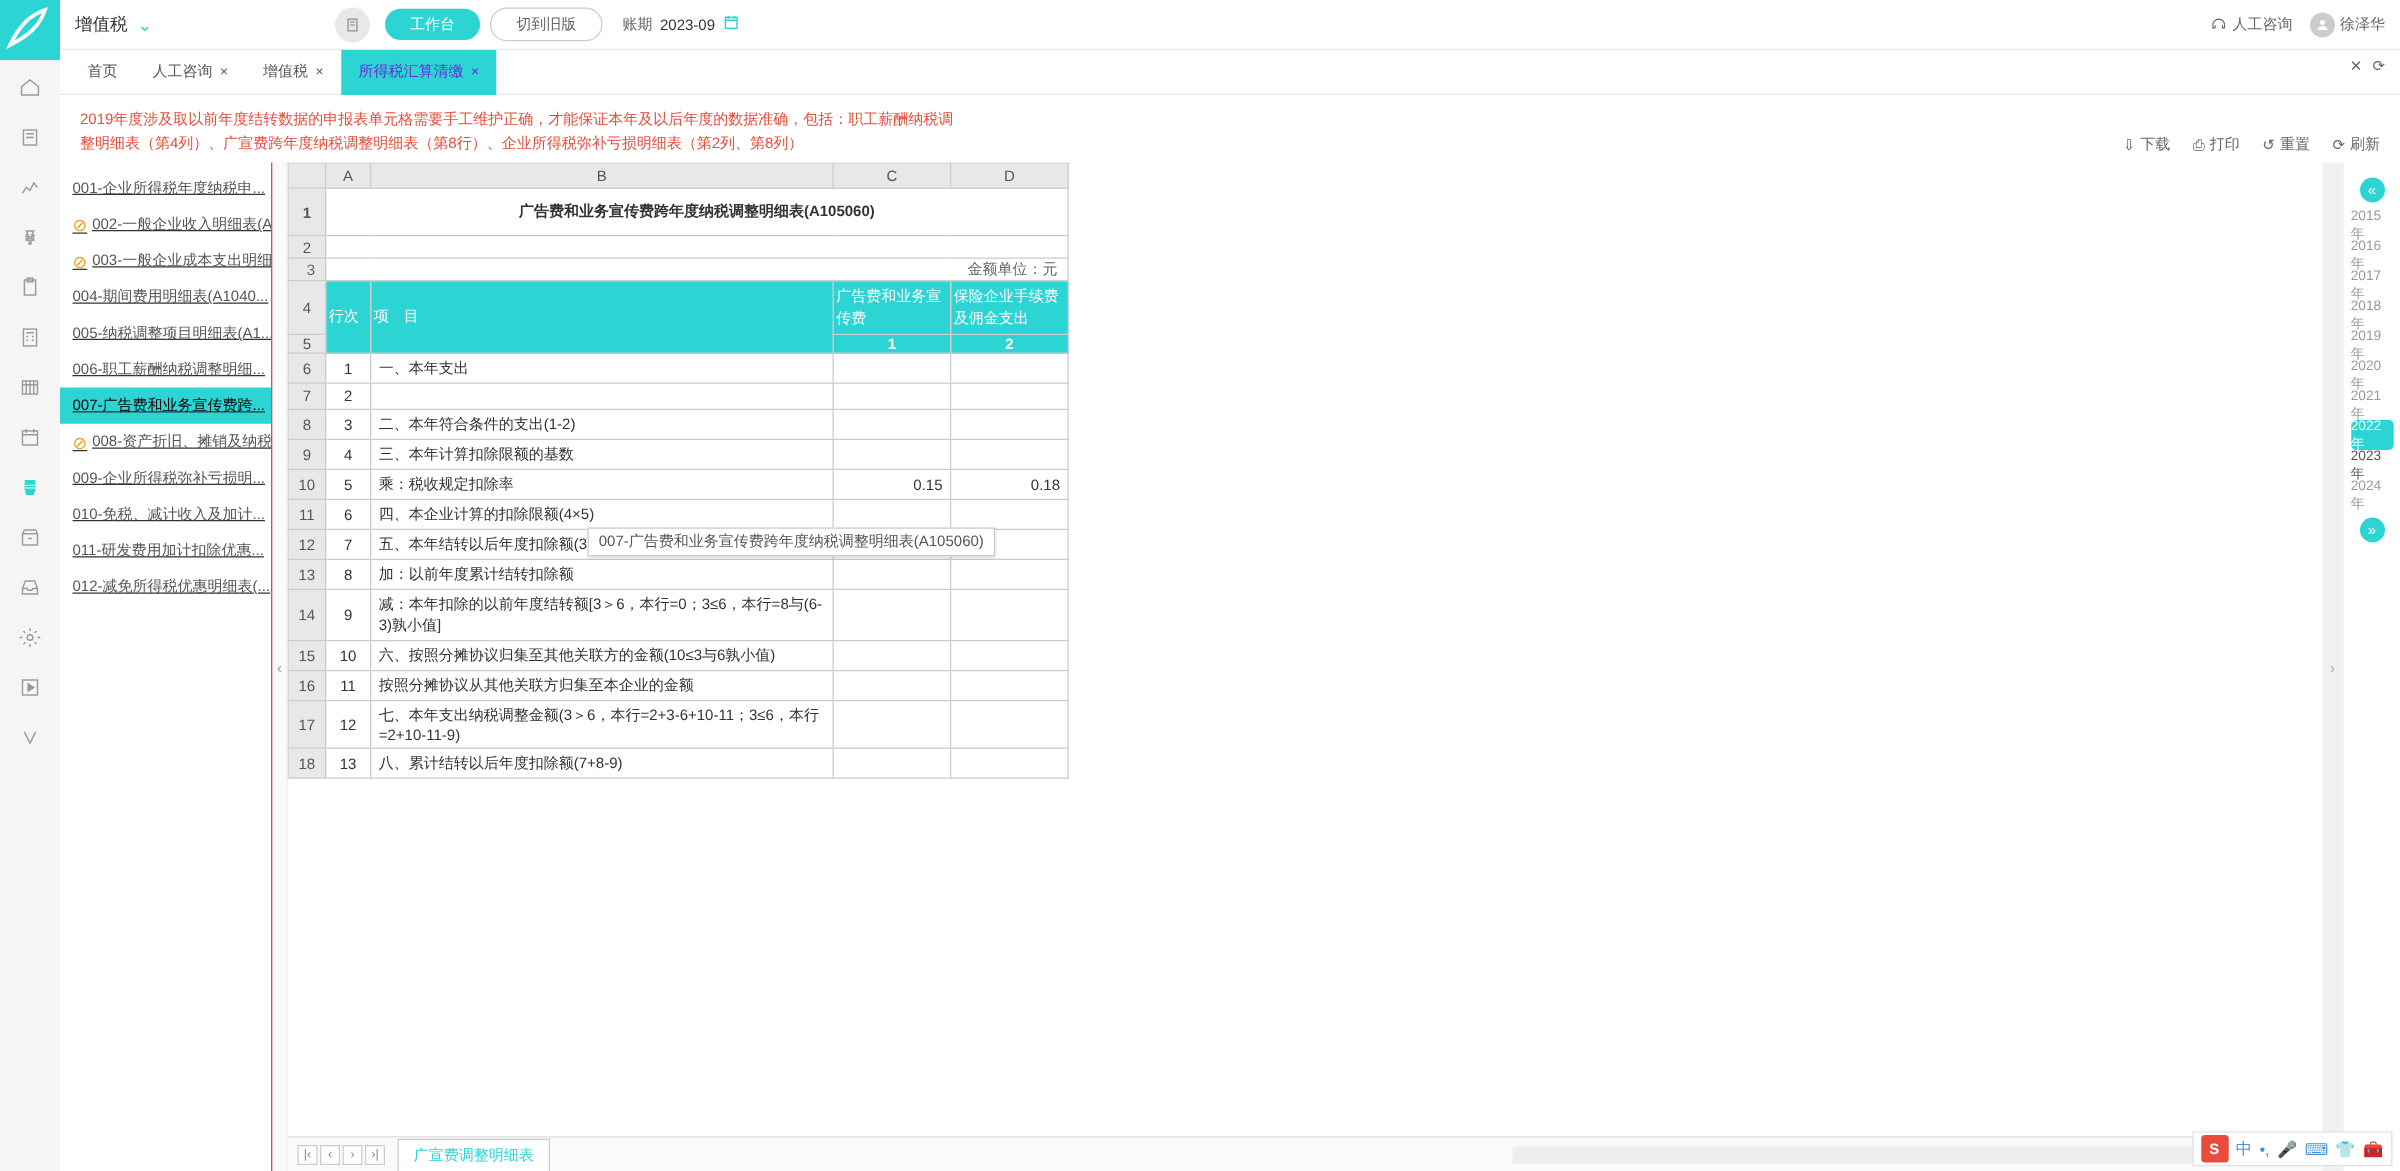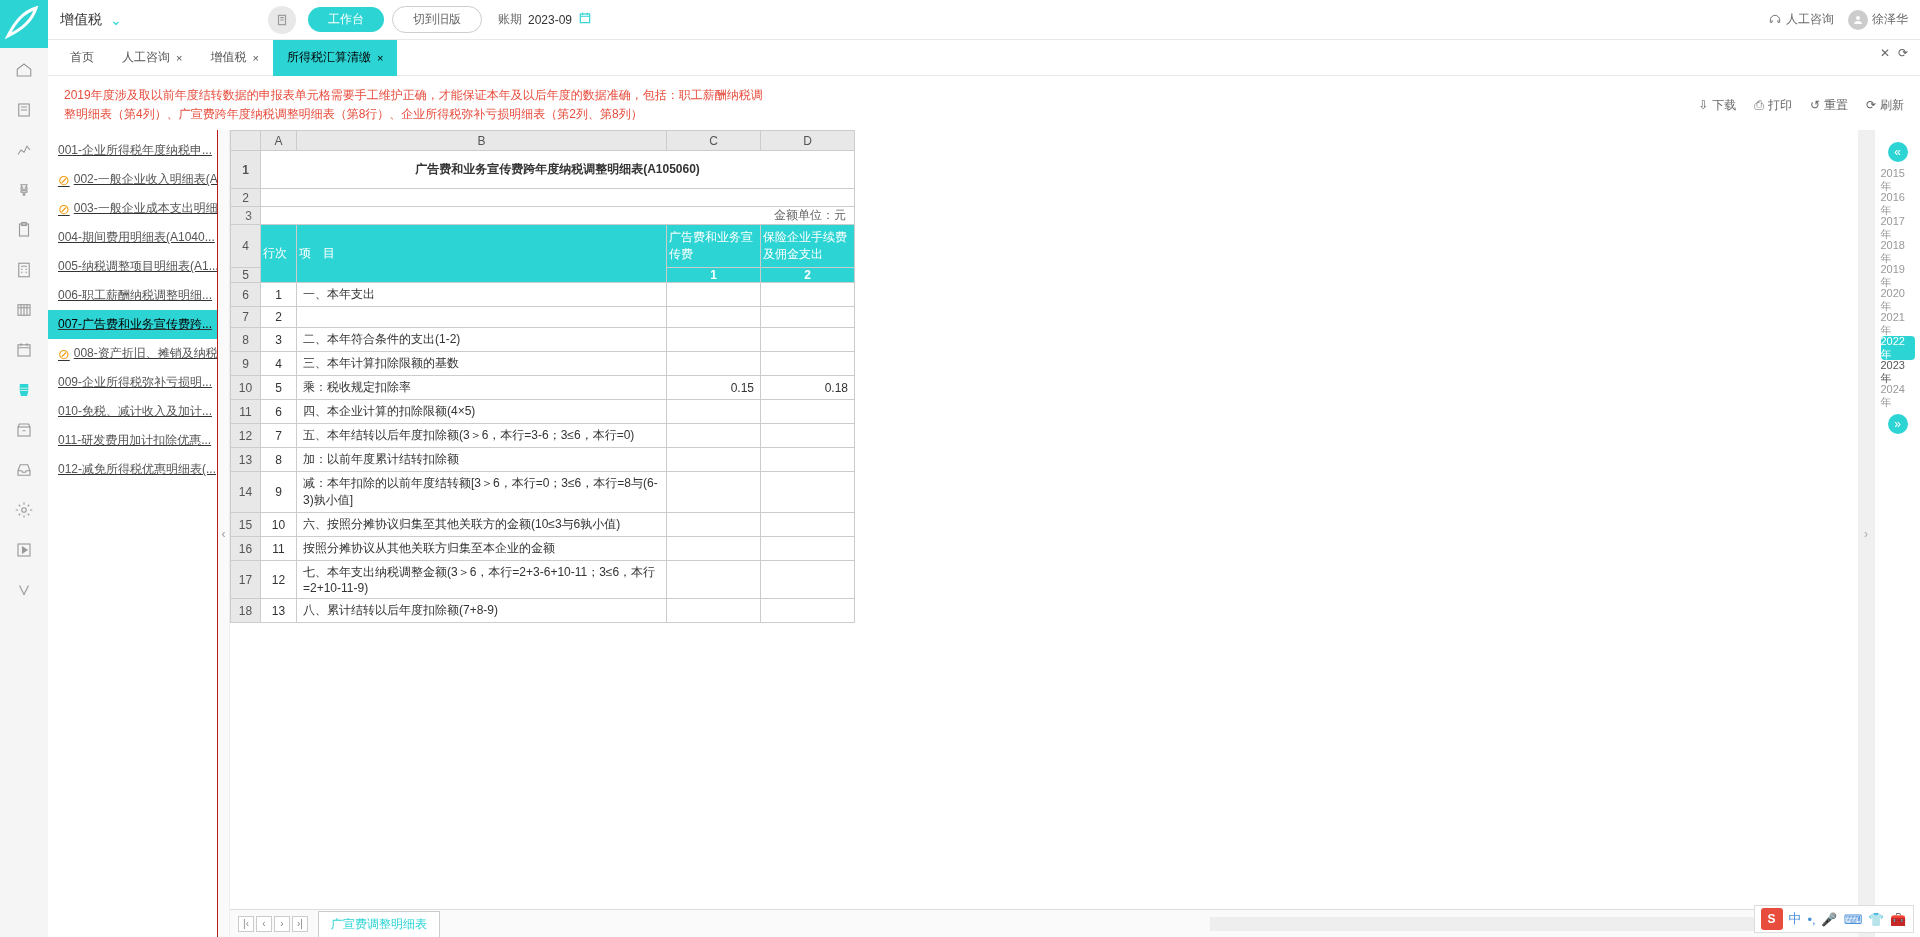--- a/index.html
+++ b/index.html
@@ -19,25 +19,25 @@
 .pill-primary { background: #2dd4d4; color: #fff; }
 .pill-outline { background: #fff; border: 1px solid #ccc; color: #666; }
 .period-lbl { margin-left: 12px; color: #666; }
 .period-val { margin-left: 6px; color: #333; }
 .cal-icon { margin-left: 6px; color: #2dd4d4; cursor: pointer; }
 .top-right { margin-left: auto; display: flex; align-items: center; gap: 14px; color: #666; }
 .top-link { display: flex; align-items: center; gap: 4px; cursor: pointer; }
 .avatar { width: 20px; height: 20px; border-radius: 50%; background: #ccc; display: inline-flex; align-items: center; justify-content: center; }
 .tabbar { height: 36px; display: flex; align-items: center; padding: 0 8px; border-bottom: 1px solid #e8e8e8; position: relative; }
 .tab { padding: 0 14px; height: 36px; display: flex; align-items: center; gap: 6px; cursor: pointer; color: #555; justify-content: center; }
-.tab.active { background: #2dd4d4; color: #000000; }
+.tab.active { background: #2dd4d4; color: #6d28d9; }
 .tab-close { font-size: 11px; cursor: pointer; }
 .tab-x-right { position: absolute; right: 12px; top: 6px; display: flex; align-items: center; gap: 8px; color: #666; }
 .icon-btn { cursor: pointer; }
-.noticebar { display: flex; align-items: center; justify-content: space-between; padding: 10px 16px 6px; }
+.noticebar { display: flex; align-items: flex-end; justify-content: space-between; padding: 10px 16px 6px; }
 .notice-text { color: #e74c3c; max-width: 700px; line-height: 1.6; }
 .actions { display: flex; gap: 18px; color: #666; }
 .action { display: flex; align-items: center; gap: 4px; cursor: pointer; }
 .content { flex: 1; display: flex; min-height: 0; }
 .sidebar-list { width: 170px; border-right: 1px solid #b91c1c; overflow-y: auto; padding: 6px 0; text-decoration: underline; }
 .list-item { padding: 6px 10px; font-size: 12px; color: #555; cursor: pointer; white-space: nowrap; overflow: hidden; text-overflow: ellipsis; display: flex; align-items: center; gap: 4px; }
 .list-item.active { background: #2dd4d4; color: #000000; }
 .warn-dot { color: #f39c12; font-size: 14px; }
 .collapse-handle { width: 12px; background: #fafafa; display: flex; align-items: center; justify-content: center; cursor: pointer; color: #999; border-right: 1px solid #eee; }
 .sheet-area { flex: 1; display: flex; flex-direction: column; }
@@ -420,20 +420,21 @@
                 </tr>
                 <tr class="data-row">
     <td class="row-header">18</td>
     <td class="seq">13</td>
     <td class="txt">八、累计结转以后年度扣除额(7+8-9)</td>
     <td class="val"></td>
     <td class="val"></td>
                 </tr>
               </tbody>
           </table>
+          <div class="tooltip">007-广告费和业务宣传费跨年度纳税调整明细表(A105060)</div>
         </div>
         <div class="sheet-tabs">
           <div class="nav-btns">
             <div class="nav-btn">|‹</div>
             <div class="nav-btn">‹</div>
             <div class="nav-btn">›</div>
             <div class="nav-btn">›|</div>
           </div>
           <div class="sheet-tab">广宣费调整明细表</div>
           <div class="hscroll"></div>

